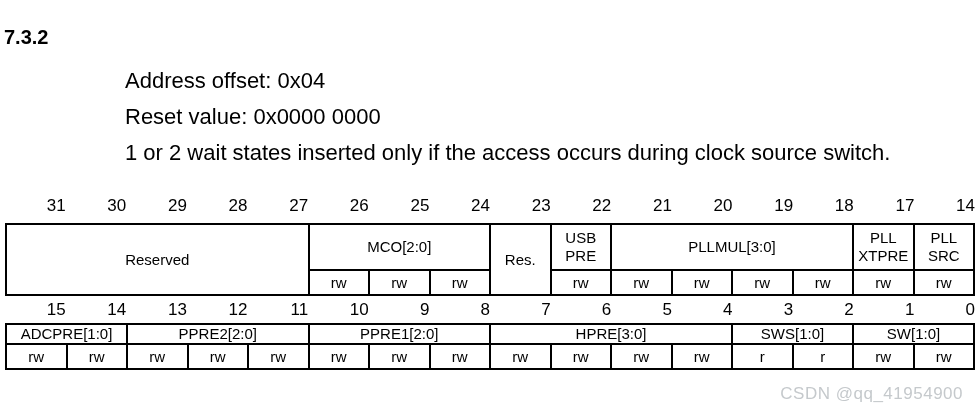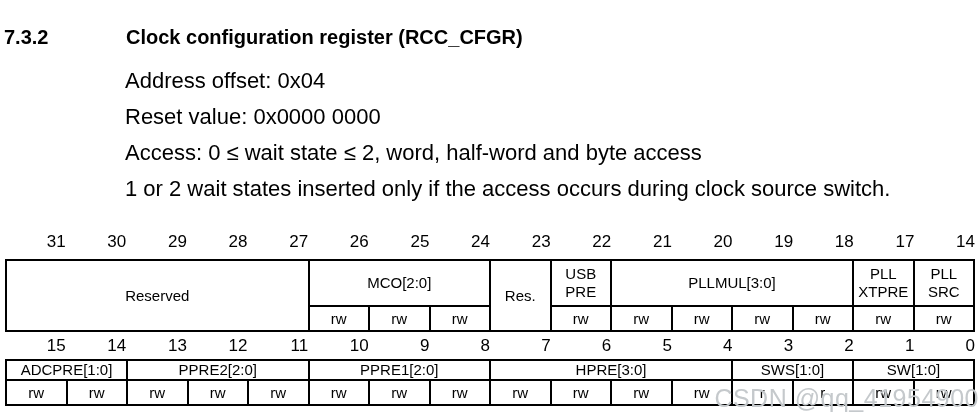--- a/index.html
+++ b/index.html
@@ -60,39 +60,37 @@
     line-height: 18px;
     padding: 0;
     overflow: hidden;
   }
   tr.field-row-high td { height: 46px; }
   tr.field-row-low td  { height: 20px; }
   tr.access-row td     { height: 25px; }
   .watermark {
     position: absolute;
     top: 384px;
-    right: 0;
-    font-size: 25px;
+    right: 16px;
+    font-size: 17px;
     letter-spacing: 0.5px;
     color: #c5c9cc;
     pointer-events: none;
   }
 </style>
 </head>
 <body>
 
 <div class="heading">
   <span class="sec-num">7.3.2</span>
-  <h1 class="sec-title">Clock configuration register (RCC_CFGR)</h1>
 </div>
 
 <div class="body-text">
   <p>Address offset: 0x04</p>
   <p>Reset value: 0x0000 0000</p>
-  <p>Access: 0 ≤ wait state ≤ 2, word, half-word and byte access</p>
   <p>1 or 2 wait states inserted only if the access occurs during clock source switch.</p>
 </div>
 
 <div class="bits-row">
   <span>31</span>
   <span>30</span>
   <span>29</span>
   <span>28</span>
   <span>27</span>
   <span>26</span>

